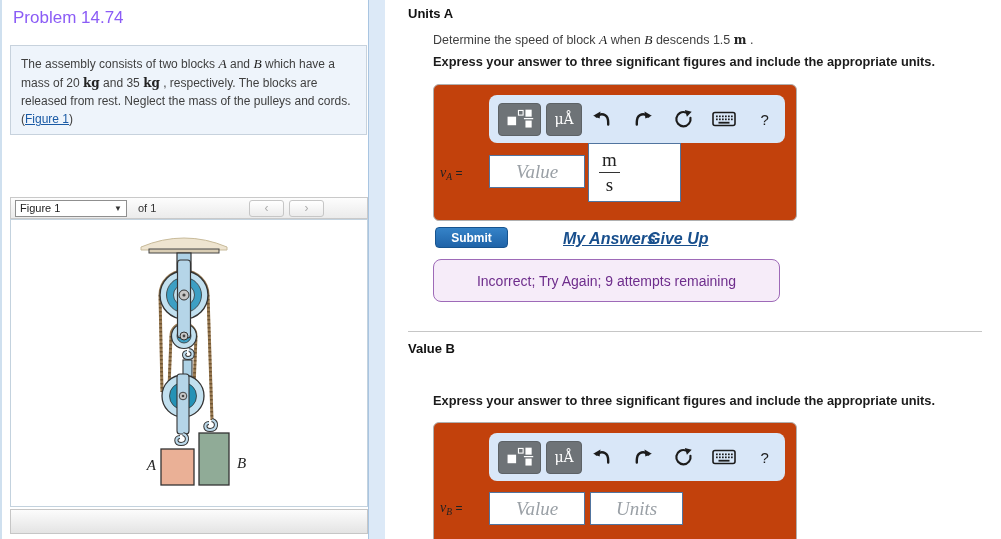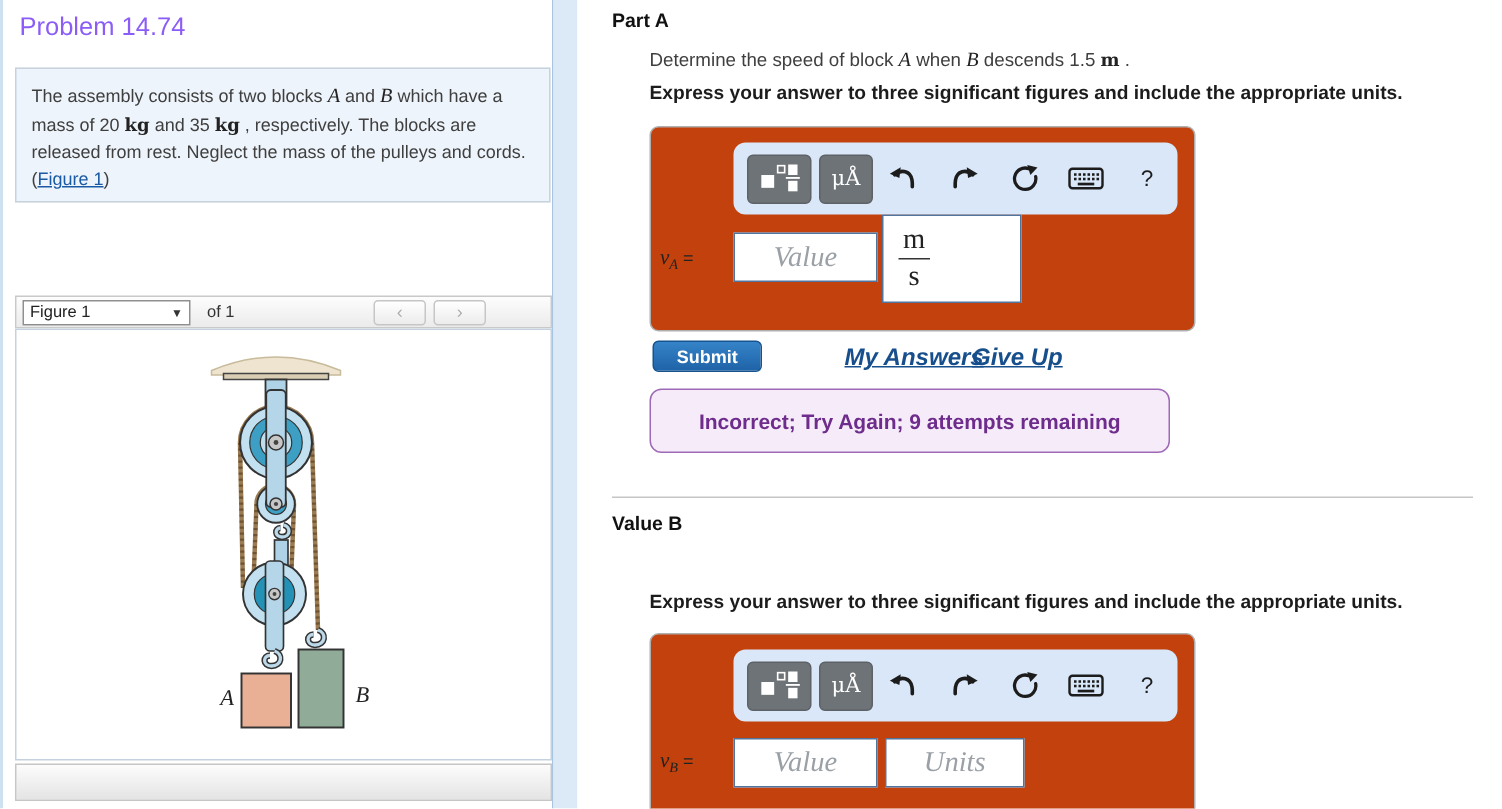--- a/index.html
+++ b/index.html
@@ -75,21 +75,21 @@
   .submit-btn { position:absolute; left:50px; top:227px; width:73px; height:21px;
                 background:linear-gradient(#3583c8,#1f63a8); border:1px solid #17548f;
                 border-radius:4px; color:#fff; font-size:12px; font-weight:bold;
                 display:flex; align-items:center; justify-content:center; cursor:pointer; }
   .hlink { position:absolute; top:230px; font-size:16px; font-weight:bold; color:#174e8c;
            text-decoration:underline; cursor:pointer;font-style:italic; }
 
   .feedback { position:absolute; left:48px; top:259px; width:347px; height:43px;
               background:#f6ecf9; border:1px solid #9e6ab8; border-radius:8px;
               display:flex; align-items:center; justify-content:center;
-              font-size:14px; font-weight:bold; color:#6e2d8c; }
+              font-size:14px; font-weight:normal; color:#6e2d8c; }
 
   .divider { position:absolute; left:23px; top:331px; width:574px; height:1px; background:#c6c6c6; }
 </style>
 </head>
 <body>
 
 <div class="page">
 
   <div class="left-panel">
 
@@ -176,21 +176,21 @@
       </svg>
     </div>
 
     <div class="fig-footer"></div>
   </div>
 
   <div class="gutter"></div>
 
   <div class="right-panel">
 
-    <div class="part-header" style="left:23px; top:6px;">Part A</div>
+    <div class="part-header" style="left:23px; top:6px;">Units A</div>
 
     <div class="prompt" style="left:48px; top:32px;">
       <span>Determine the speed of block </span><span class="mvar">A</span><span> when </span><span class="mvar">B</span><span> descends 1.5 </span><span class="munit">m</span><span> .</span>
     </div>
 
     <div class="express" style="left:48px; top:54px;">Express your answer to three significant figures and include the appropriate units.</div>
 
     <div class="ans-box" style="left:48px; top:84px; height:137px;">
       <div class="toolbar">
         <div class="tb-btn-dark" style="width:43px; margin-left:9px;">

